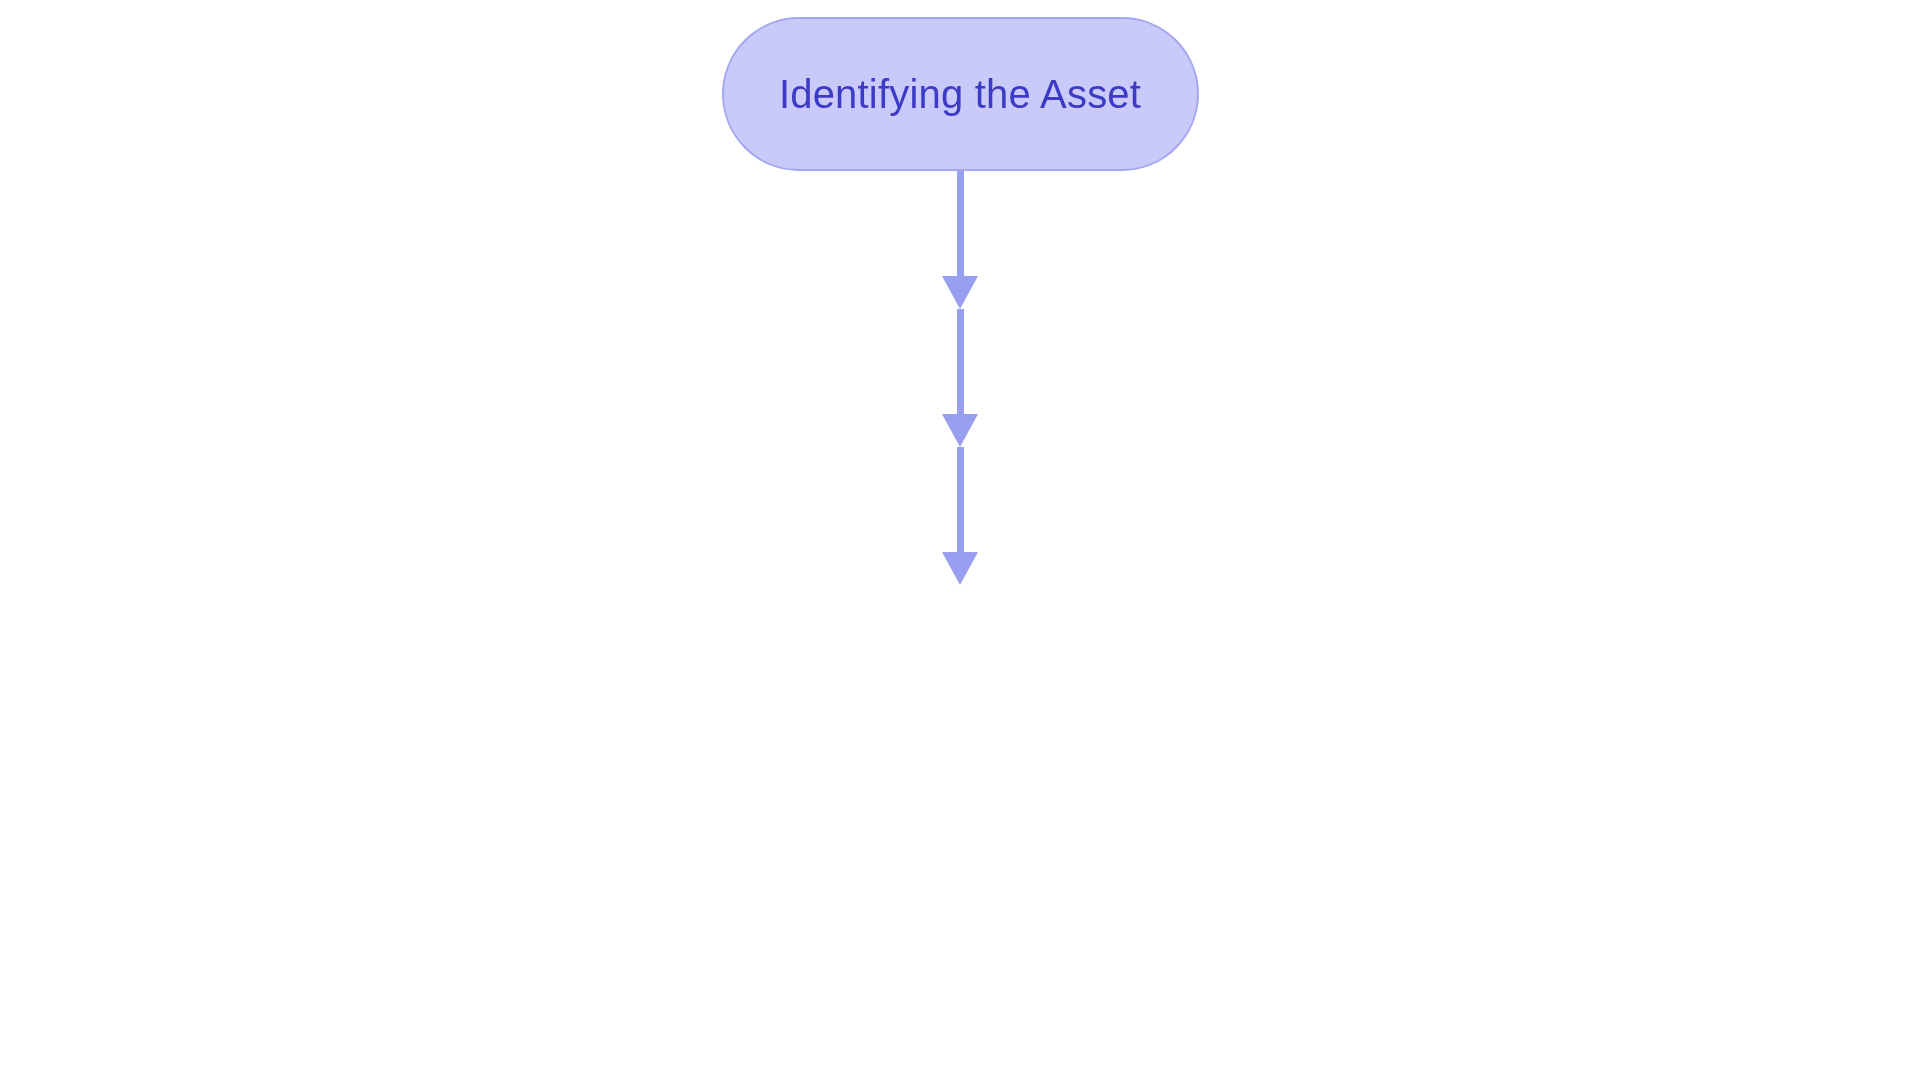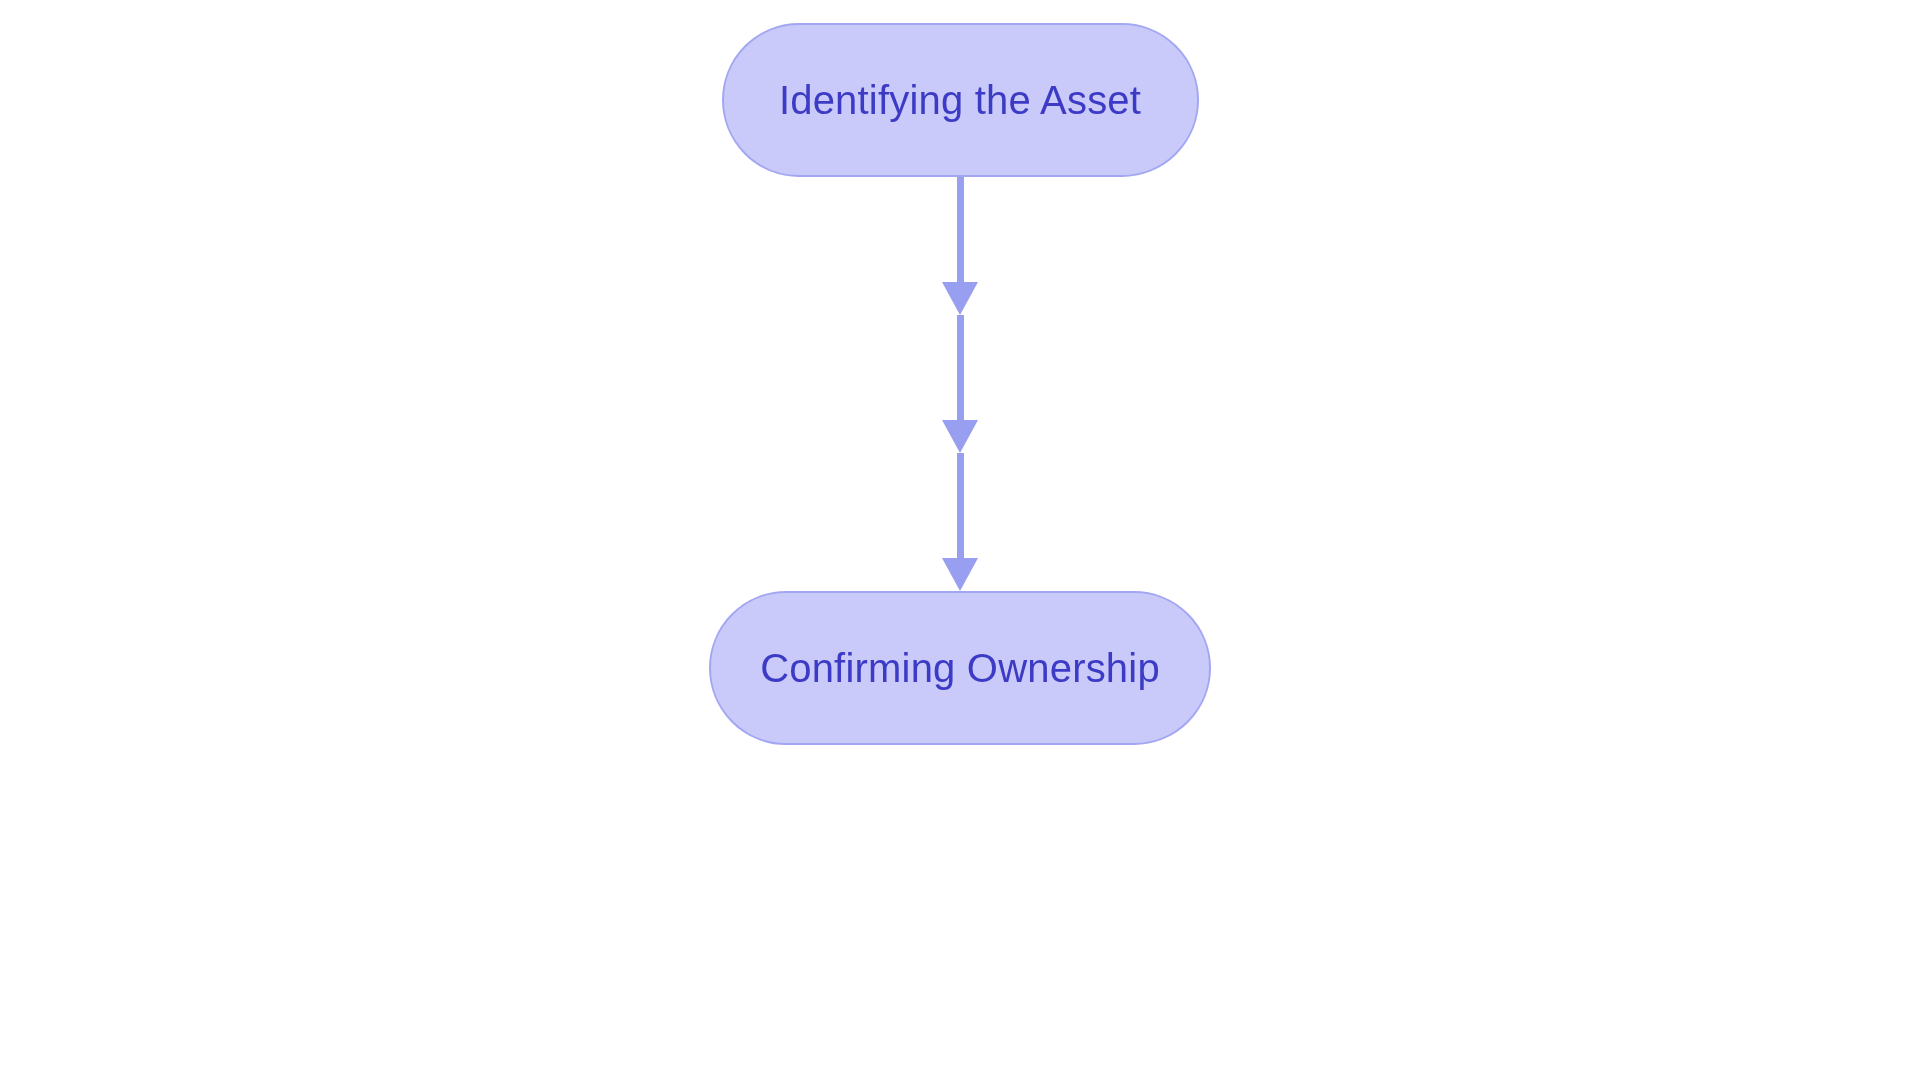--- a/index.html
+++ b/index.html
@@ -13,21 +13,21 @@
   .canvas{
     position:relative;
     width:1920px;
     height:1083px;
     background:var(--bg);
     overflow:hidden;
     font-family:"Liberation Sans","DejaVu Sans",sans-serif;
     display:flex;
     flex-direction:column;
     align-items:center;
-    padding-top:23px;
+    padding-top:17px;
     box-sizing:border-box;
   }
   .node{
     box-sizing:border-box;
     height:154px;
     border-radius:999px;
     background:var(--node-fill);
     border:2px solid var(--node-border);
     color:var(--text);
     display:flex;
@@ -80,15 +80,14 @@
     <div class="arrow-stem"></div>
     <div class="arrow-head"></div>
   </div>
 
 
   <div class="arrow">
     <div class="arrow-stem"></div>
     <div class="arrow-head"></div>
   </div>
 
-  <div class="node node-4">Confirming Ownership</div>
 
 </div>
 
 </body></html>

